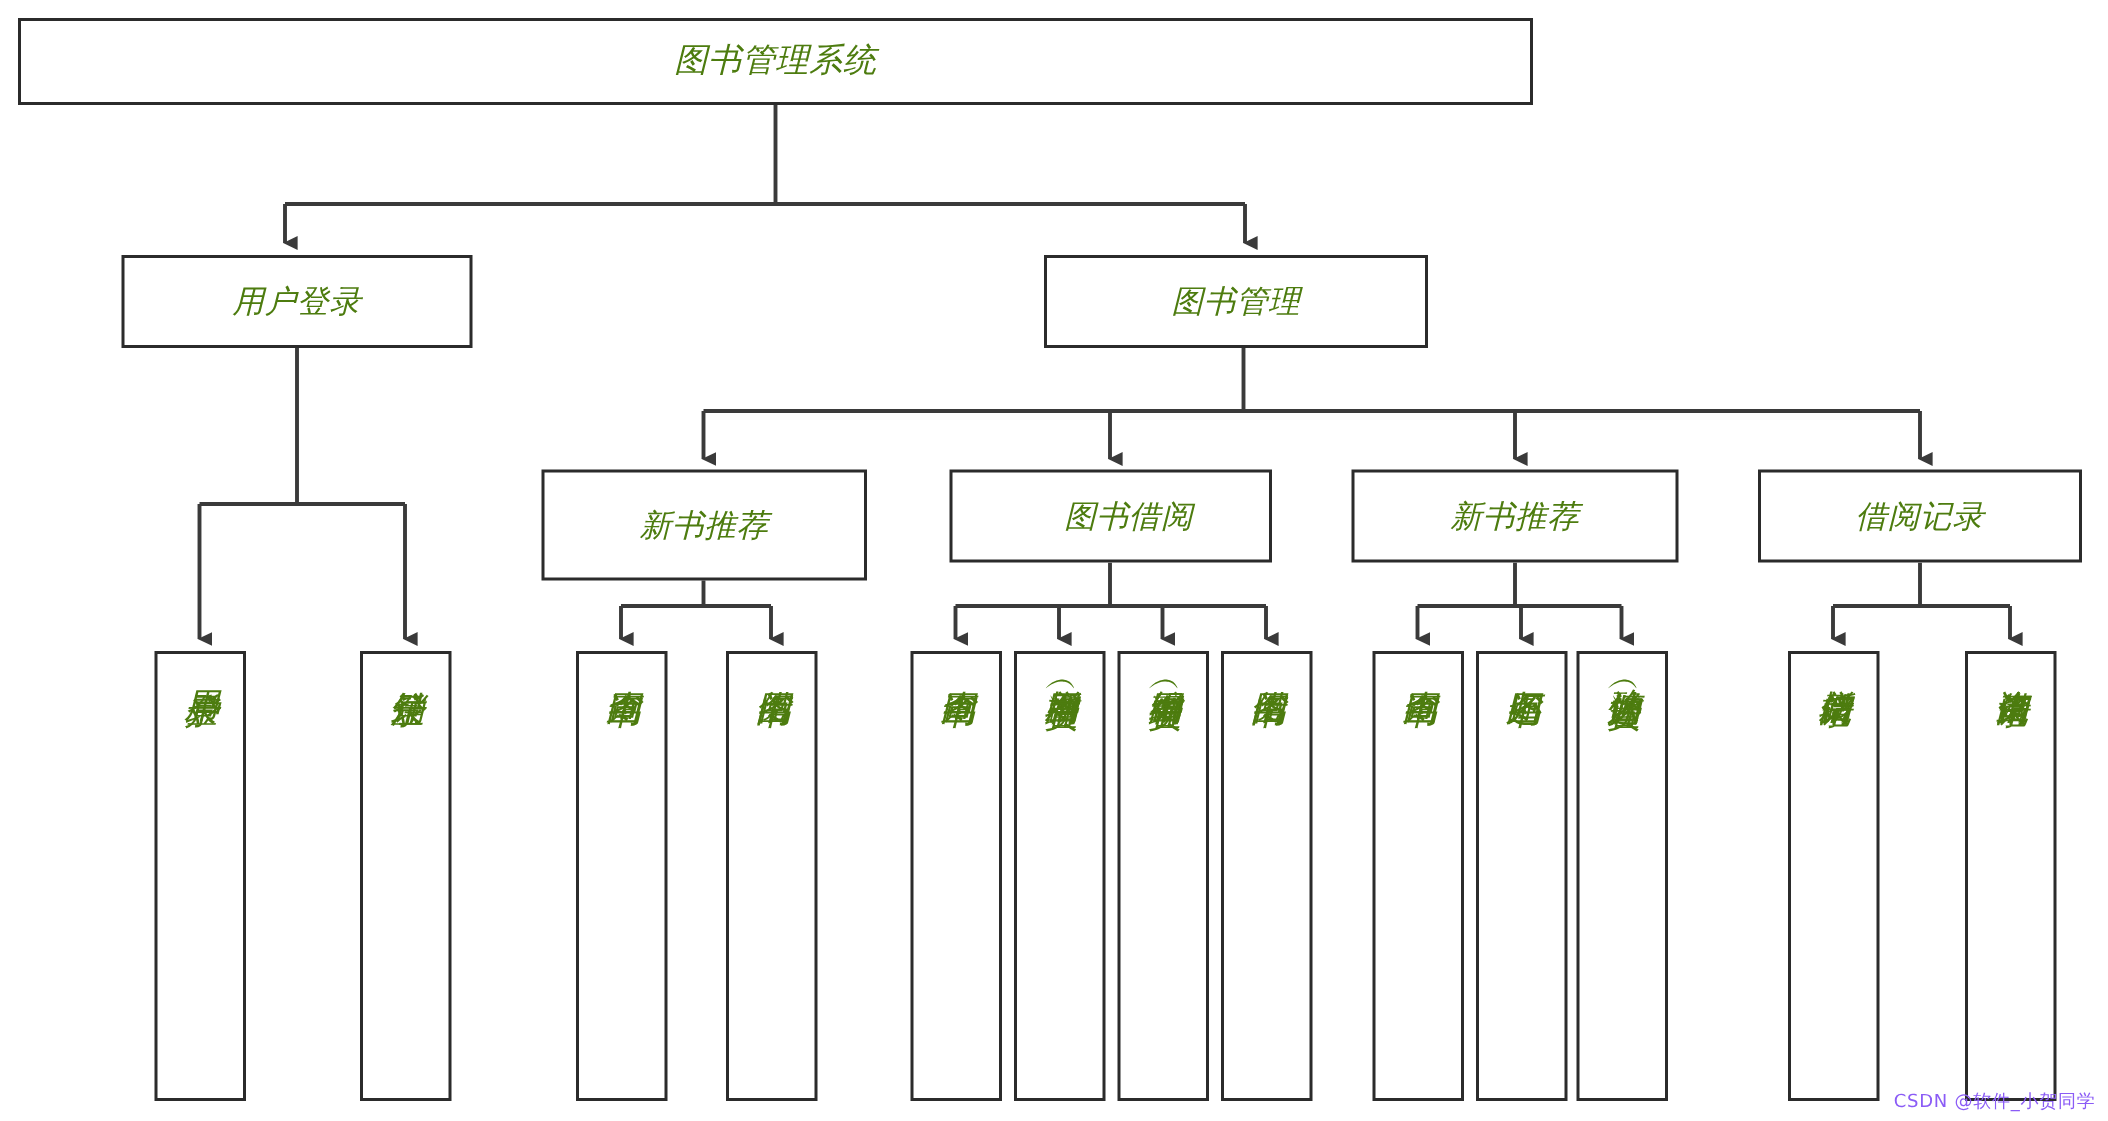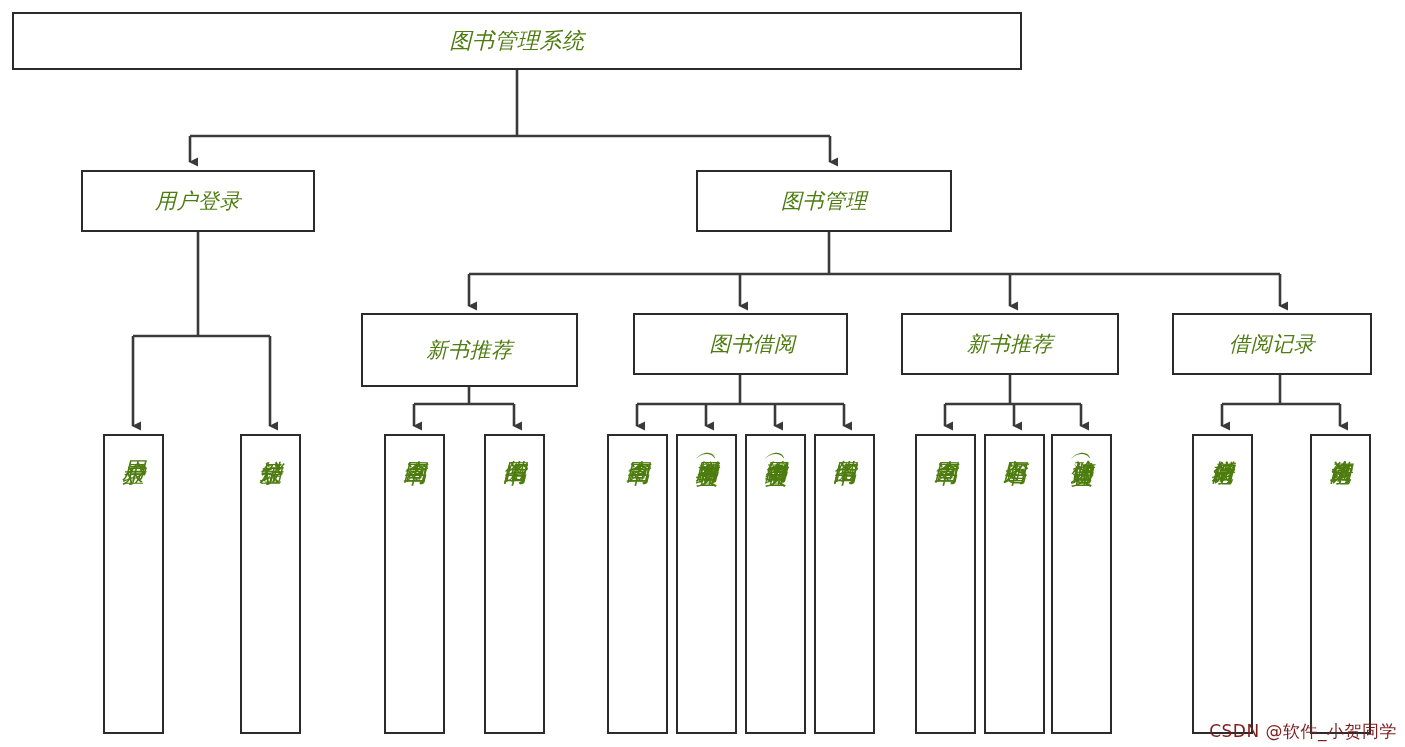--- a/index.html
+++ b/index.html
@@ -66,22 +66,22 @@
     letter-spacing: 1px;
     white-space: nowrap;
   }
   .node.vert.tall .node-label {
     font-size: 22px;
   }
   #watermark {
     position: absolute;
     right: 8px;
     bottom: 4px;
-    font-size: 17px;
-    color: #7f1d1d;
+    font-size: 12px;
+    color: #8b5cf6;
     letter-spacing: 0.5px;
     z-index: 5;
     white-space: nowrap;
     font-family: "DejaVu Sans", "Liberation Sans", sans-serif;
   }
 </style>
 </head>
 <body>
 
 <div id="diagram-root">
@@ -153,21 +153,21 @@
   </div>
 
   <div class="node horiz" style="left:633px; top:313px; width:215px; height:62px;padding-left:24px;">
     <span class="node-label">图书借阅</span>
   </div>
 
   <div class="node horiz" style="left:901px; top:313px; width:218px; height:62px;">
     <span class="node-label">新书推荐</span>
   </div>
 
-  <div class="node horiz" style="left:1172px; top:313px; width:200px; height:62px;">
+  <div class="node horiz" style="left:1172px; top:313px; width:216px; height:62px;">
     <span class="node-label">借阅记录</span>
   </div>
 
   <div class="node vert" style="left:103px; top:434px; width:61px; height:300px;">
     <span class="node-label">用户登录</span>
   </div>
 
   <div class="node vert" style="left:240px; top:434px; width:61px; height:300px;">
     <span class="node-label">注销登录</span>
   </div>

